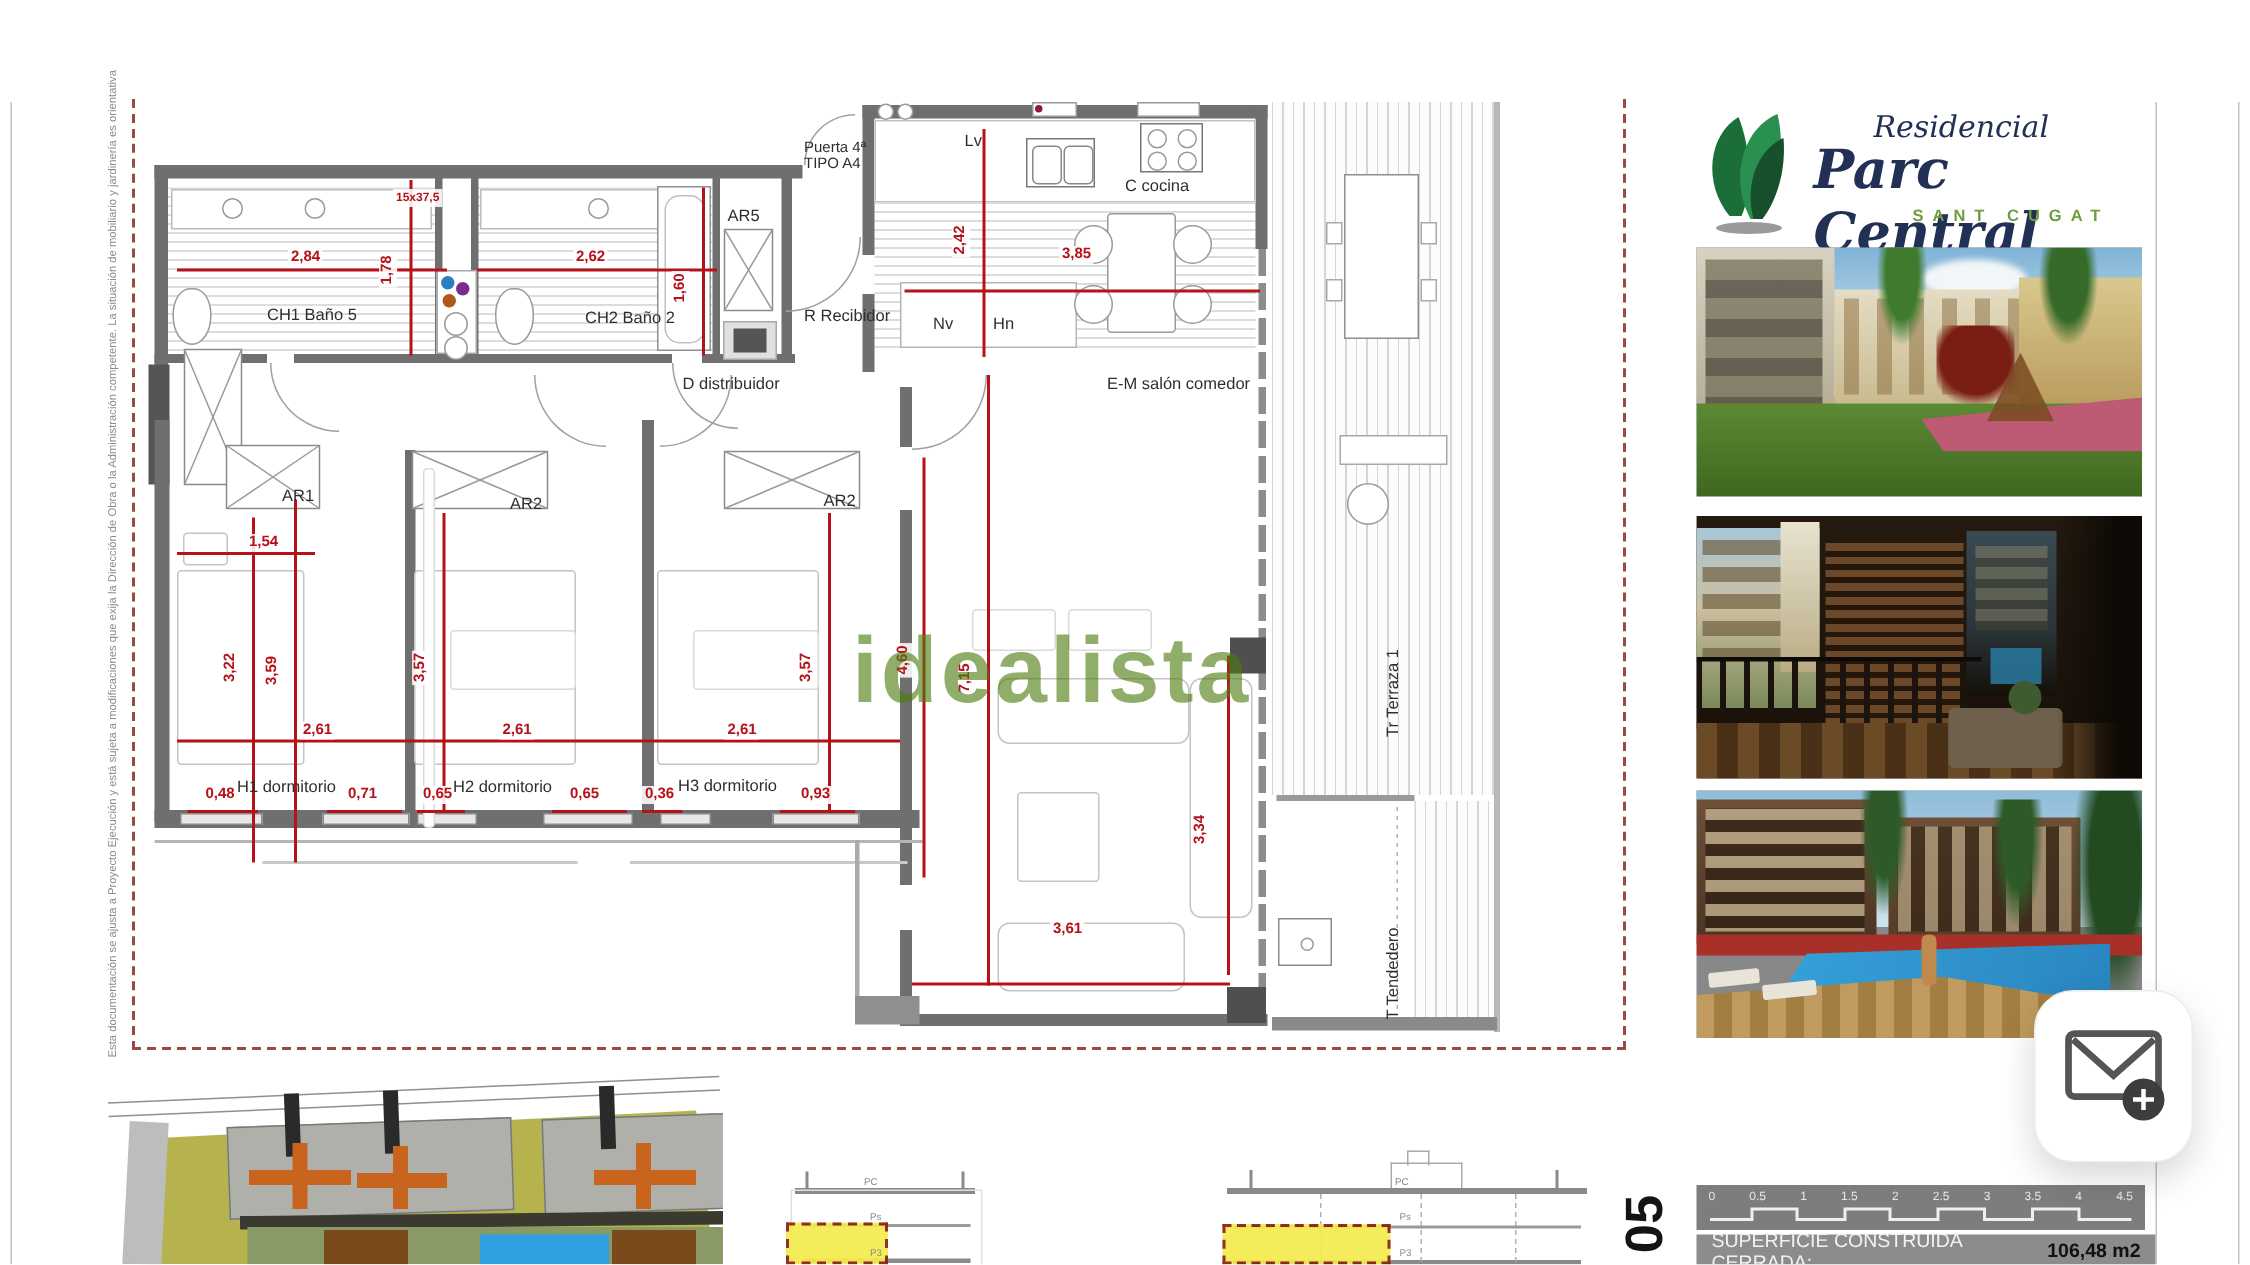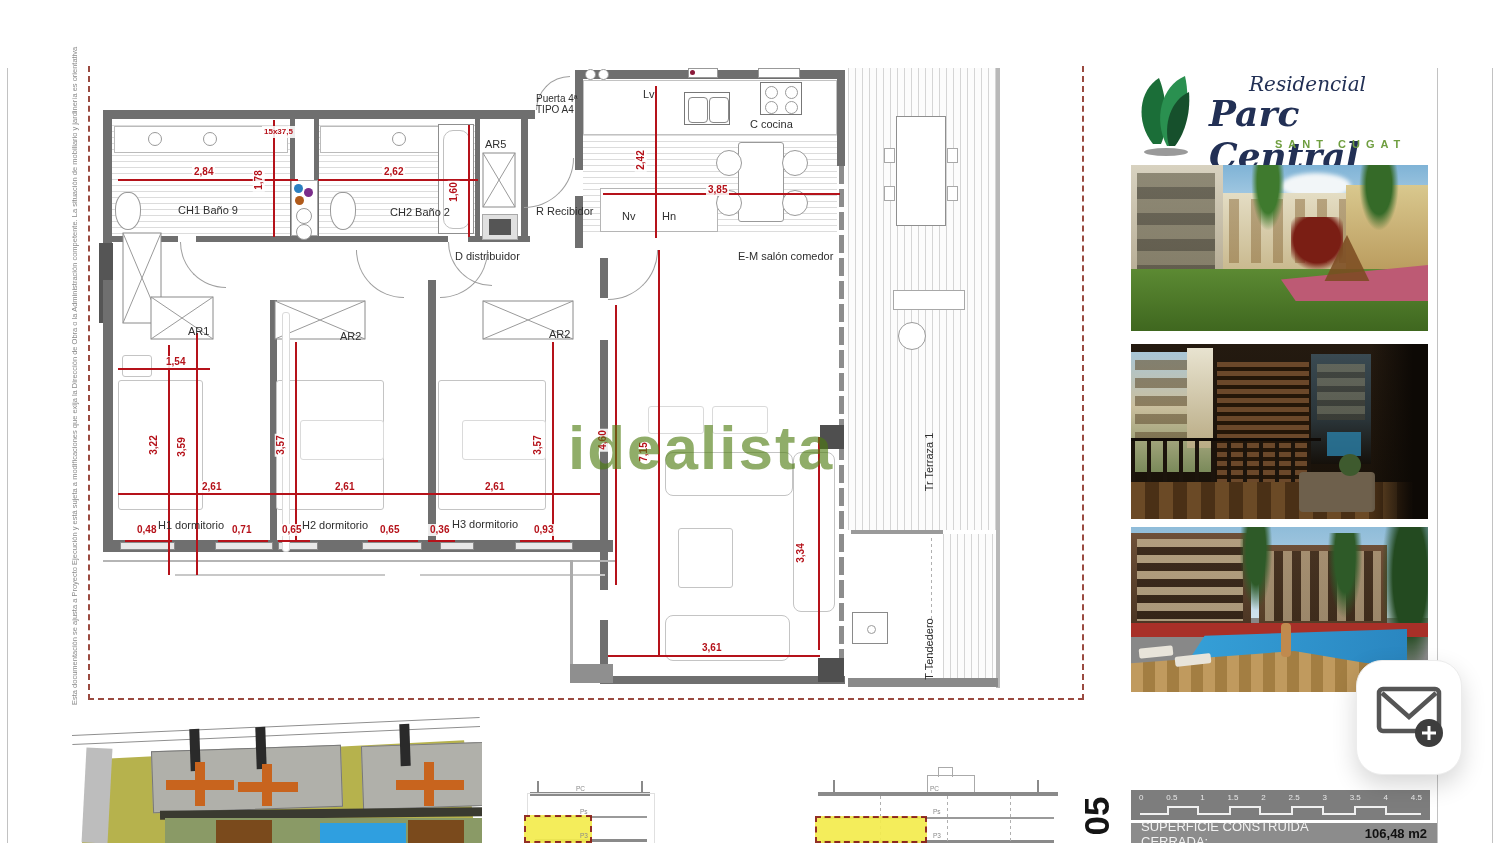--- a/index.html
+++ b/index.html
@@ -299,41 +299,41 @@
       <div class="rl" style="left:428px;top:540px;width:27px;"></div>
       <div class="rl" style="left:520px;top:540px;width:50px;"></div>
     </div>
 
     <div class="dim" style="left:192px;top:166px;">2,84</div>
     <div class="dim dimv" style="left:247px;top:174px;">1,78</div>
     <div class="dim" style="left:382px;top:166px;">2,62</div>
     <div class="dim dimv" style="left:442px;top:186px;">1,60</div>
     <div class="dim" style="left:262px;top:126px;font-size:8px;">15x37,5</div>
     <div class="dim dimv" style="left:629px;top:154px;">2,42</div>
-    <div class="dim" style="left:706px;top:184px;">3,85</div>
+    <div class="dim" style="left:706px;top:164px;">3,85</div>
     <div class="dim" style="left:164px;top:356px;">1,54</div>
     <div class="dim dimv" style="left:142px;top:439px;">3,22</div>
     <div class="dim dimv" style="left:170px;top:441px;">3,59</div>
     <div class="dim dimv" style="left:269px;top:439px;">3,57</div>
     <div class="dim dimv" style="left:526px;top:439px;">3,57</div>
     <div class="dim dimv" style="left:591px;top:434px;">4,60</div>
     <div class="dim dimv" style="left:632px;top:446px;">7,15</div>
     <div class="dim dimv" style="left:789px;top:547px;">3,34</div>
-    <div class="dim" style="left:700px;top:642px;">3,61</div>
+    <div class="dim" style="left:700px;top:614px;">3,61</div>
     <div class="dim" style="left:200px;top:481px;">2,61</div>
     <div class="dim" style="left:333px;top:481px;">2,61</div>
     <div class="dim" style="left:483px;top:481px;">2,61</div>
     <div class="dim" style="left:135px;top:524px;">0,48</div>
     <div class="dim" style="left:230px;top:524px;">0,71</div>
     <div class="dim" style="left:280px;top:524px;">0,65</div>
     <div class="dim" style="left:378px;top:524px;">0,65</div>
     <div class="dim" style="left:428px;top:524px;">0,36</div>
     <div class="dim" style="left:532px;top:524px;">0,93</div>
 
-    <div class="rlabel" style="left:178px;top:204px;">CH1 Baño 9</div>
+    <div class="rlabel" style="left:178px;top:204px;">CH1 Baño 5</div>
     <div class="rlabel" style="left:390px;top:206px;">CH2 Baño 2</div>
     <div class="rlabel" style="left:485px;top:138px;">AR5</div>
     <div class="rlabel" style="left:536px;top:205px;">R Recibidor</div>
     <div class="rlabel" style="left:455px;top:250px;">D distribuidor</div>
     <div class="rlabel" style="left:536px;top:93px;font-size:10px;">Puerta 4ª</div>
     <div class="rlabel" style="left:536px;top:104px;font-size:10px;">TIPO A4</div>
     <div class="rlabel" style="left:643px;top:88px;">Lv</div>
     <div class="rlabel" style="left:750px;top:118px;">C cocina</div>
     <div class="rlabel" style="left:622px;top:210px;">Nv</div>
     <div class="rlabel" style="left:662px;top:210px;">Hn</div>

